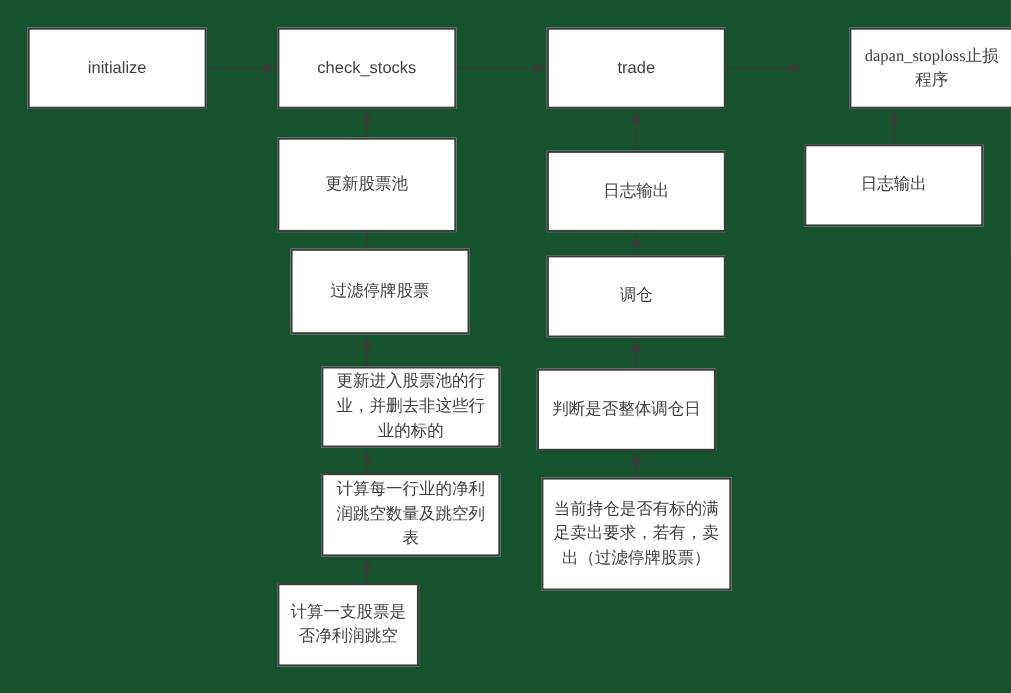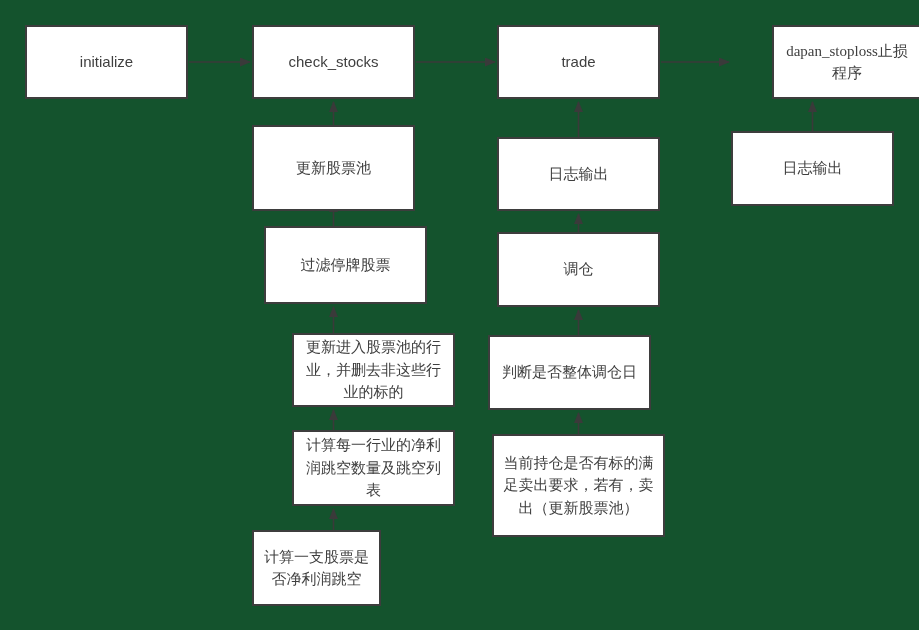--- a/index.html
+++ b/index.html
@@ -79,17 +79,17 @@
 
   <div class="node" style="left:252px; top:125px; width:163px; height:86px;text-align:right;">更新股票池</div>
   <div class="node" style="left:264px; top:226px; width:163px; height:78px;">过滤停牌股票</div>
   <div class="node" style="left:252px; top:333px; width:163px; height:74px;margin-left:40px;">更新进入股票池的行业，并删去非这些行业的标的</div>
   <div class="node" style="left:252px; top:430px; width:163px; height:76px;margin-left:40px;">计算每一行业的净利润跳空数量及跳空列表</div>
   <div class="node" style="left:252px; top:530px; width:129px; height:76px;">计算一支股票是否净利润跳空</div>
 
   <div class="node" style="left:497px; top:137px; width:163px; height:74px;">日志输出</div>
   <div class="node" style="left:497px; top:232px; width:163px; height:75px;font-family:Liberation Serif, serif;">调仓</div>
   <div class="node" style="left:488px; top:335px; width:163px; height:75px;">判断是否整体调仓日</div>
-  <div class="node" style="left:492px; top:434px; width:173px; height:103px;">当前持仓是否有标的满足卖出要求，若有，卖出（更新股票池）</div>
+  <div class="node" style="left:492px; top:434px; width:173px; height:103px;">当前持仓是否有标的满足卖出要求，若有，卖出（过滤停牌股票）</div>
 
   <div class="node" style="left:731px; top:131px; width:163px; height:75px;">日志输出</div>
 
 </div>
 
 </body></html>

